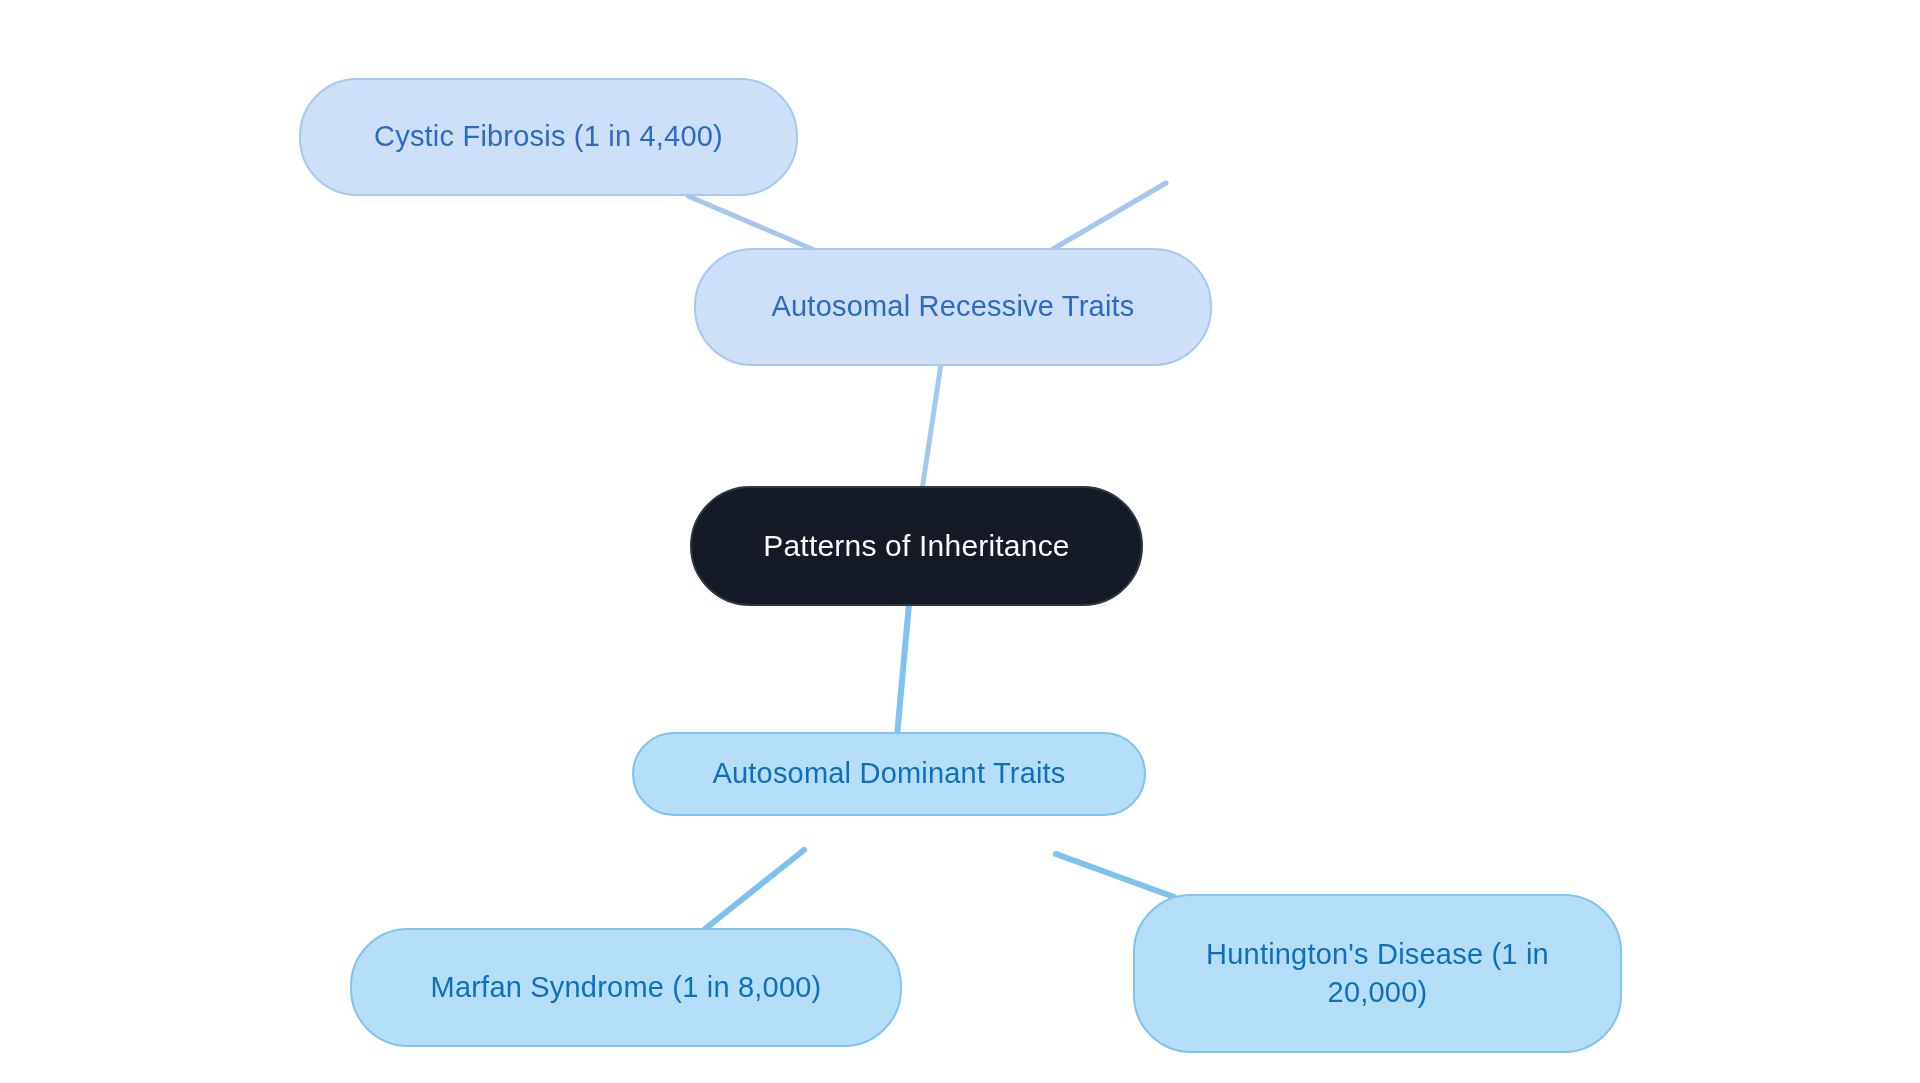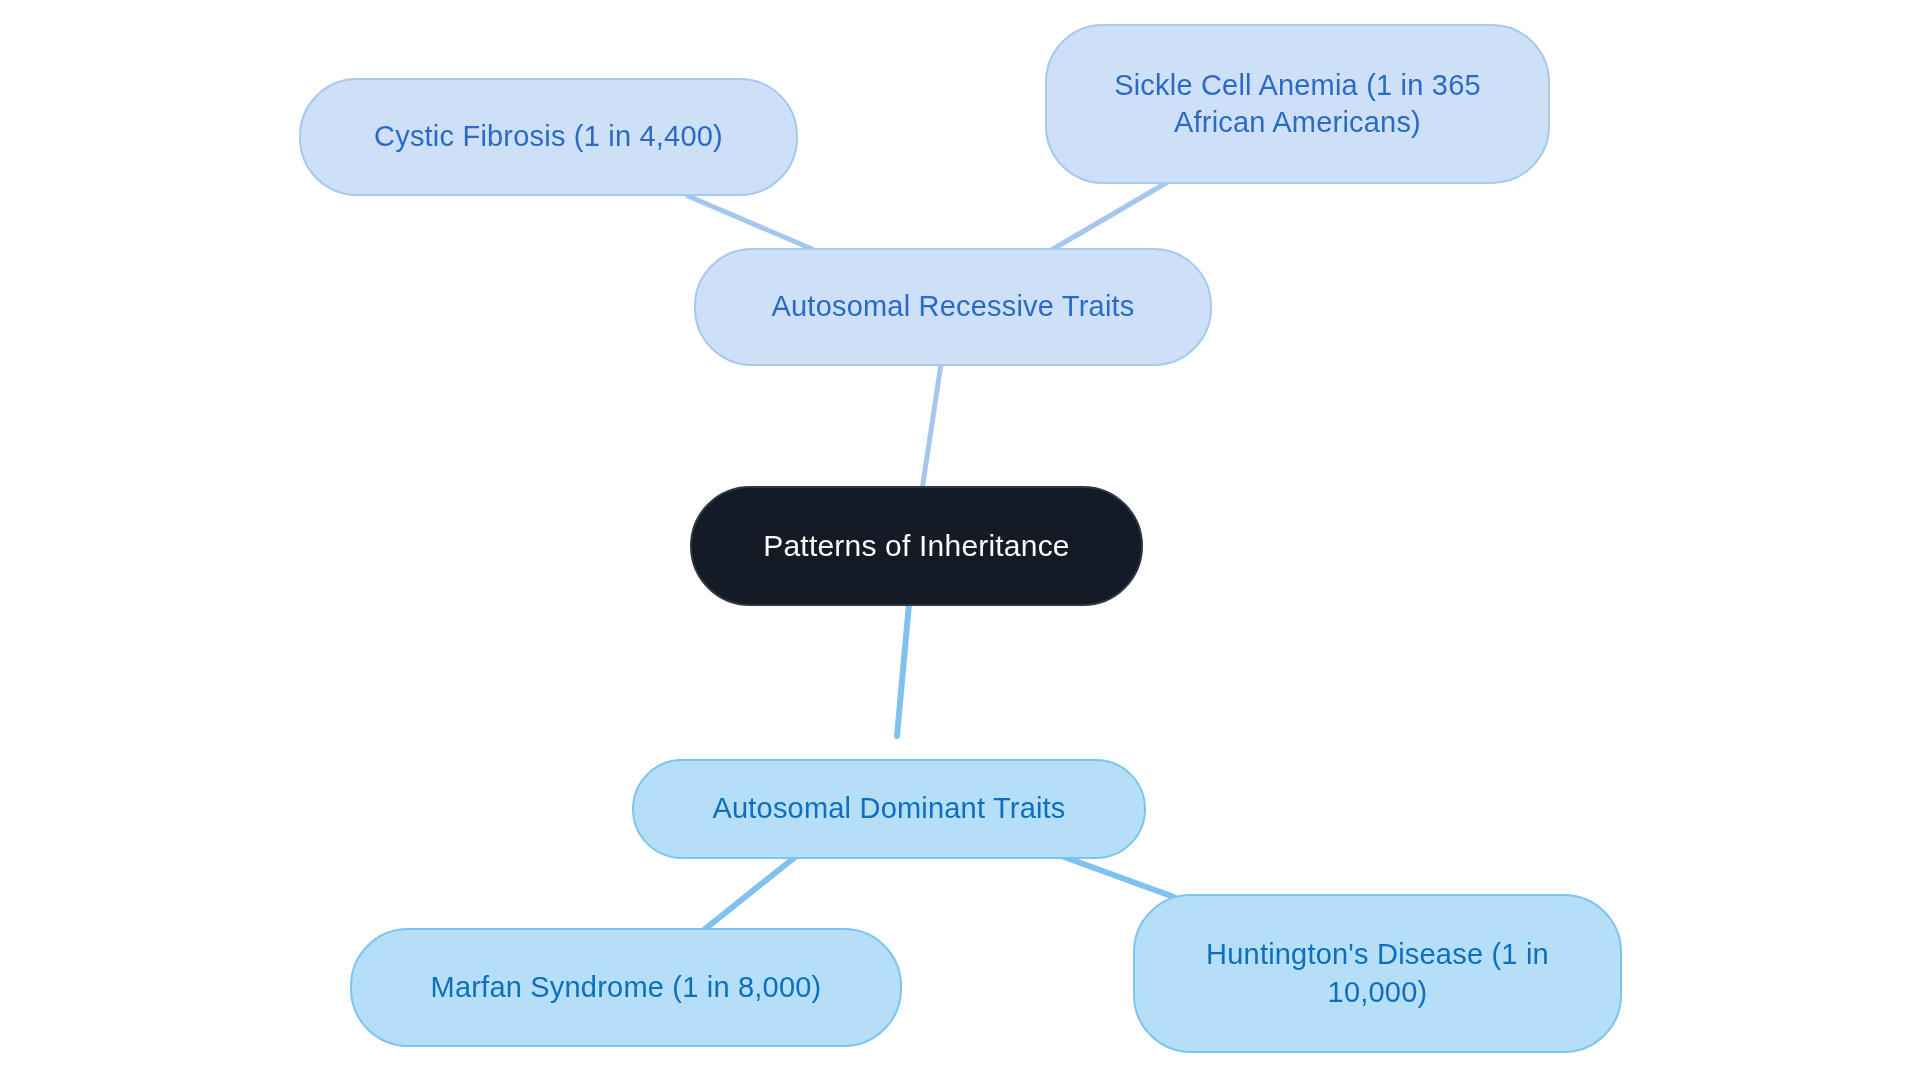--- a/index.html
+++ b/index.html
@@ -68,21 +68,21 @@
     border-radius: 60px;
   }
   .node span {
     pointer-events: none;
   }
   
   #node-cystic      { left: 299px;  top: 78px;  width: 499px; height: 118px; }
   #node-sickle      { left: 1045px; top: 24px;  width: 505px; height: 160px; }
   #node-recessive   { left: 694px;  top: 248px; width: 518px; height: 118px; }
   #node-root        { left: 690px;  top: 486px; width: 453px; height: 120px; }
-  #node-dominant    { left: 632px;  top: 732px; width: 514px; height: 100px; margin-top: 27px; }
+  #node-dominant    { left: 632px;  top: 732px; width: 514px; height: 84px; }
   #node-marfan      { left: 350px;  top: 928px; width: 552px; height: 119px; }
   #node-huntington  { left: 1133px; top: 894px; width: 489px; height: 159px; }
 </style>
 </head>
 <body>
 
 <div class="canvas">
 
   <svg class="edges" viewBox="0 0 1920 1083" xmlns="http://www.w3.org/2000/svg">
     <line class="edge-top" x1="688" y1="196" x2="812" y2="249"></line>
@@ -90,37 +90,34 @@
     <line class="edge-top" x1="941" y1="364" x2="922" y2="490"></line>
     <line class="edge-bottom" x1="909" y1="604" x2="897" y2="736"></line>
     <line class="edge-bottom" x1="804" y1="850" x2="705" y2="929"></line>
     <line class="edge-bottom" x1="1056" y1="854" x2="1174" y2="897"></line>
   </svg>
 
   <div class="node node-top" id="node-cystic">
     <span>Cystic Fibrosis (1 in 4,400)</span>
   </div>
 
-  <div class="node node-top" id="node-sickle">
-    <span>Sickle Cell Anemia (1 in 365 African Americans)</span>
-  </div>
 
   <div class="node node-top" id="node-recessive">
     <span>Autosomal Recessive Traits</span>
   </div>
 
   <div class="node node-root" id="node-root">
     <span>Patterns of Inheritance</span>
   </div>
 
   <div class="node node-bottom" id="node-dominant">
     <span>Autosomal Dominant Traits</span>
   </div>
 
   <div class="node node-bottom" id="node-marfan">
     <span>Marfan Syndrome (1 in 8,000)</span>
   </div>
 
   <div class="node node-bottom" id="node-huntington">
-    <span>Huntington's Disease (1 in 10,000)</span>
+    <span>Huntington's Disease (1 in 20,000)</span>
   </div>
 
 </div>
 
 </body></html>

